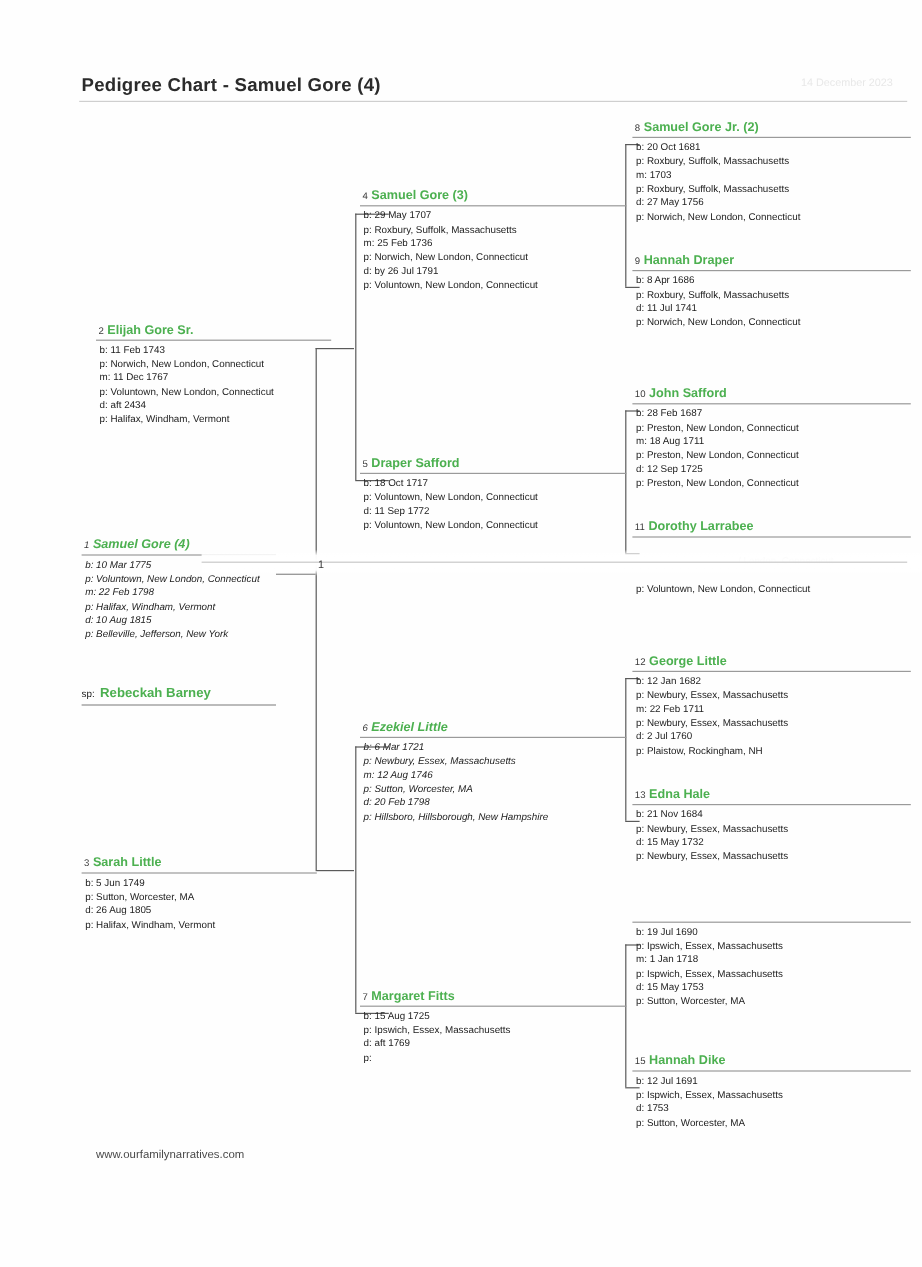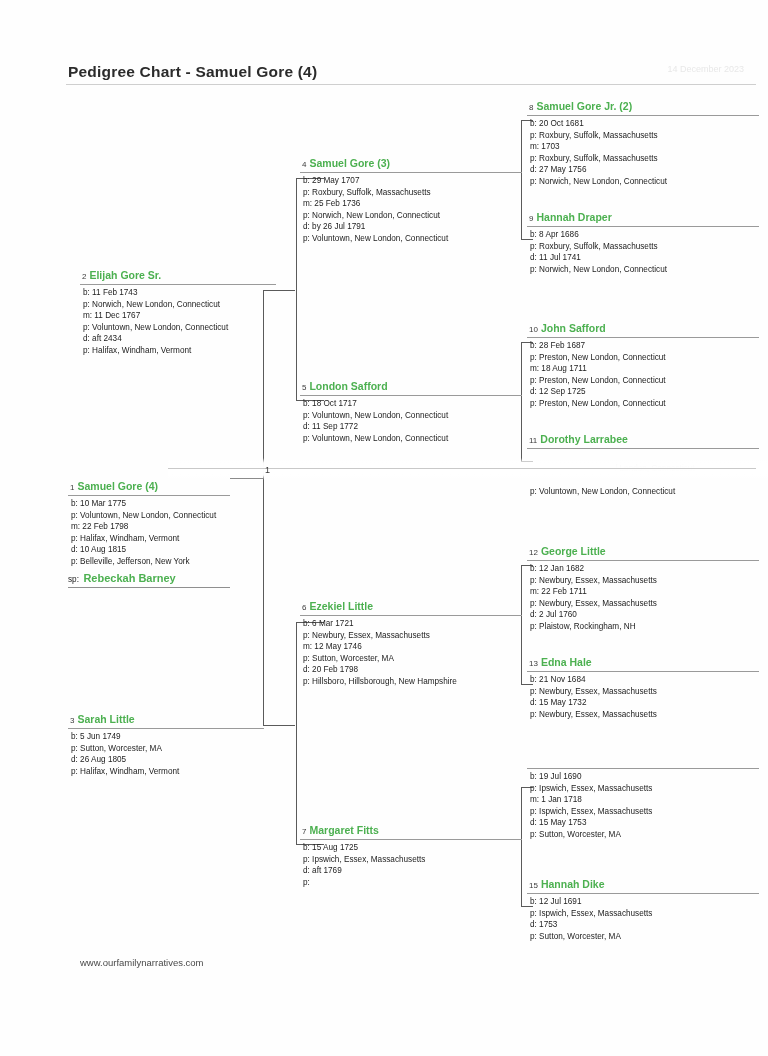--- a/index.html
+++ b/index.html
@@ -173,21 +173,21 @@
   <div class="ln h" style="left:521px; top:461px; width:12px;"></div>
 
   <div class="ln v" style="left:521px; top:565px; height:119px;"></div>
   <div class="ln h" style="left:521px; top:565px; width:12px;"></div>
   <div class="ln h" style="left:521px; top:684px; width:12px;"></div>
 
   <div class="ln v" style="left:521px; top:787px; height:119px;"></div>
   <div class="ln h" style="left:521px; top:787px; width:12px;"></div>
   <div class="ln h" style="left:521px; top:906px; width:12px;"></div>
 
-  <div class="person" style="left:68px; top:480px; width:162px;">
+  <div class="person" style="left:68px; top:448px; width:162px;font-style:italic;">
     <div class="pname">
       <span class="pnum">1</span><span>Samuel Gore (4)</span>
     </div>
     <div class="pname-rule"></div>
     <div class="pdetails" style="width:230px;">
       <div>b: 10 Mar 1775</div>
       <div>p: Voluntown, New London, Connecticut</div>
       <div>m: 22 Feb 1798</div>
       <div>p: Halifax, Windham, Vermont</div>
       <div>d: 10 Aug 1815</div>
@@ -241,40 +241,40 @@
       <div>p: Roxbury, Suffolk, Massachusetts</div>
       <div>m: 25 Feb 1736</div>
       <div>p: Norwich, New London, Connecticut</div>
       <div>d: by 26 Jul 1791</div>
       <div>p: Voluntown, New London, Connecticut</div>
     </div>
   </div>
 
   <div class="person" style="left:300px; top:380px; width:222px;">
     <div class="pname">
-      <span class="pnum">5</span><span>London Safford</span>
+      <span class="pnum">5</span><span>Draper Safford</span>
     </div>
     <div class="pname-rule"></div>
     <div class="pdetails">
       <div>b: 18 Oct 1717</div>
       <div>p: Voluntown, New London, Connecticut</div>
       <div>d: 11 Sep 1772</div>
       <div>p: Voluntown, New London, Connecticut</div>
     </div>
   </div>
 
-  <div class="person" style="left:300px; top:600px; width:222px;">
+  <div class="person" style="left:300px; top:600px; width:222px;font-style:italic;">
     <div class="pname">
       <span class="pnum">6</span><span>Ezekiel Little</span>
     </div>
     <div class="pname-rule"></div>
     <div class="pdetails">
       <div>b: 6 Mar 1721</div>
       <div>p: Newbury, Essex, Massachusetts</div>
-      <div>m: 12 May 1746</div>
+      <div>m: 12 Aug 1746</div>
       <div>p: Sutton, Worcester, MA</div>
       <div>d: 20 Feb 1798</div>
       <div>p: Hillsboro, Hillsborough, New Hampshire</div>
     </div>
   </div>
 
   <div class="person" style="left:300px; top:824px; width:222px;">
     <div class="pname">
       <span class="pnum">7</span><span>Margaret Fitts</span>
     </div>

